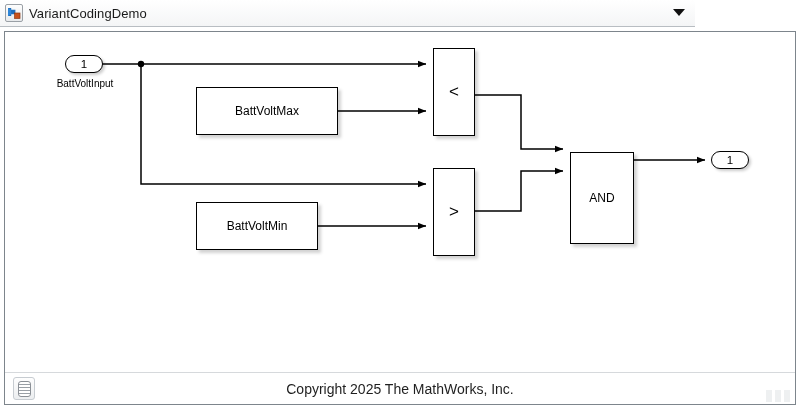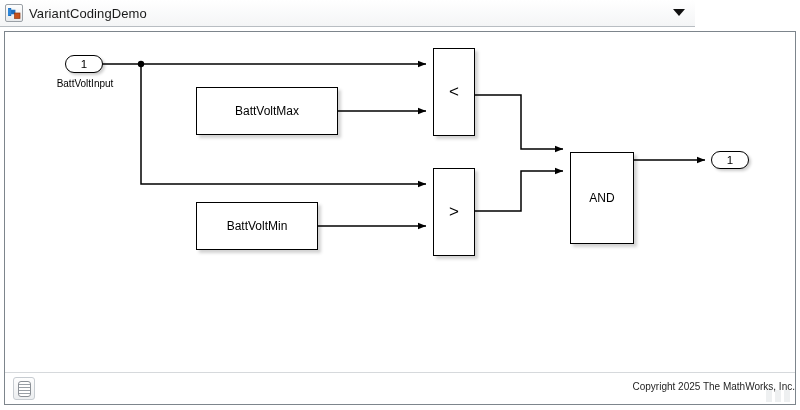--- a/index.html
+++ b/index.html
@@ -108,22 +108,22 @@
     border-radius: 3px;
     background:
       repeating-linear-gradient(#ffffff 0 2px, #9aa0a6 2px 3px);
     box-sizing: border-box;
   }
   .copyright {
     position: absolute;
     left: 0;
     top: 8px;
     width: 790px;
-    text-align: right;
-    font-size: 10px;
+    text-align: center;
+    font-size: 14px;
     color: #1f1f1f;
   }
   .resize-grip {
     position: absolute;
     right: 3px;
     bottom: 2px;
     width: 26px;
     height: 12px;
     display: flex;
     gap: 3px;

